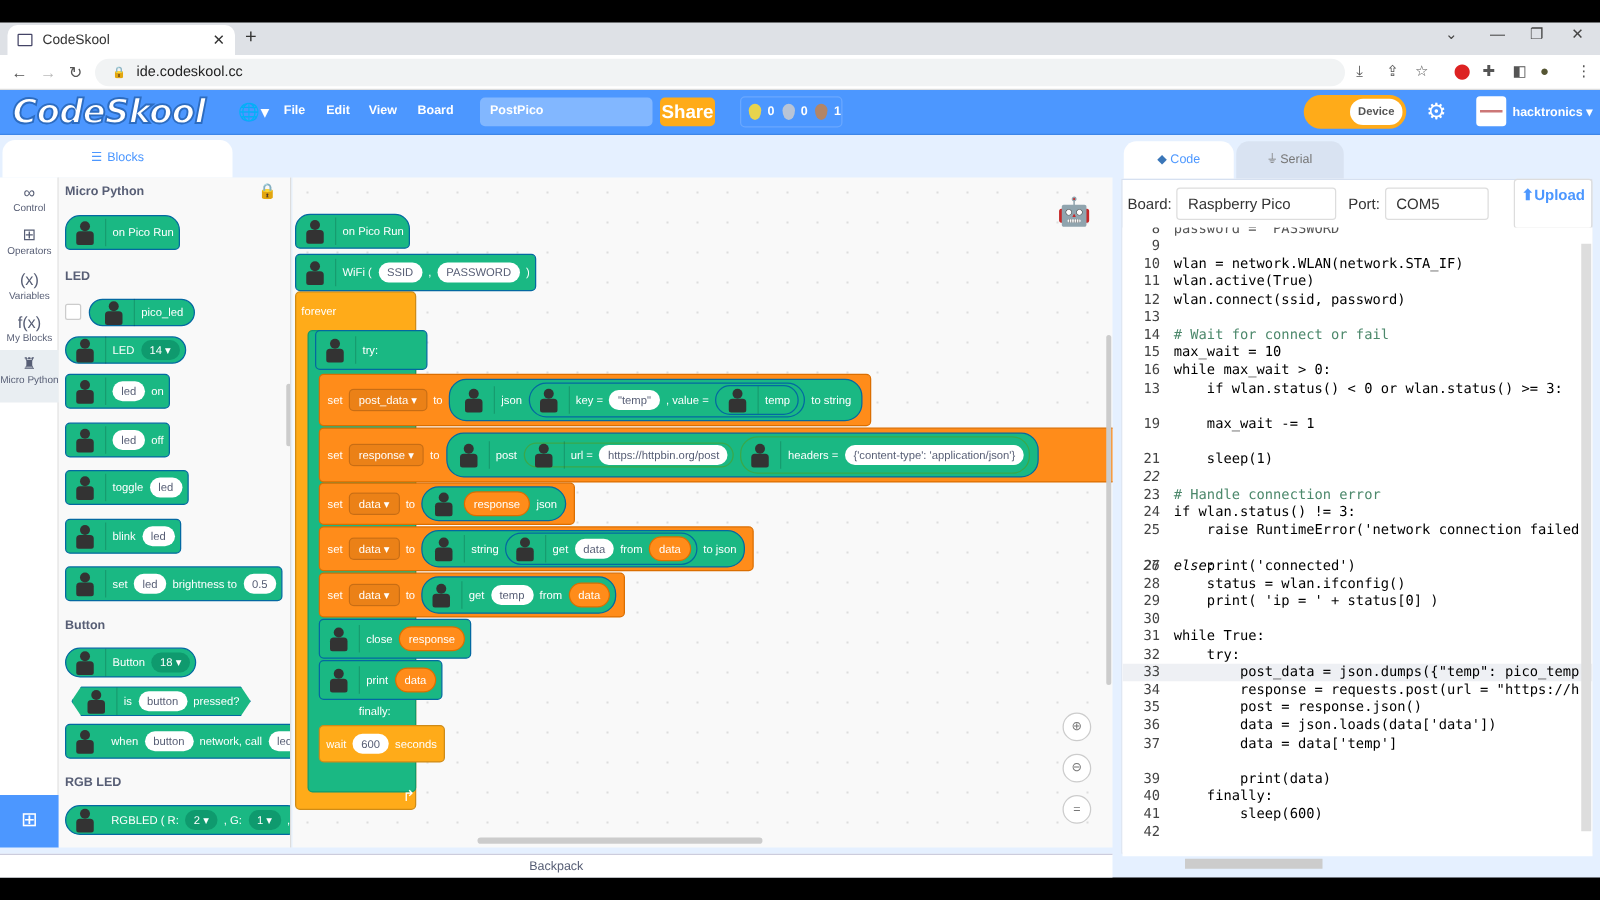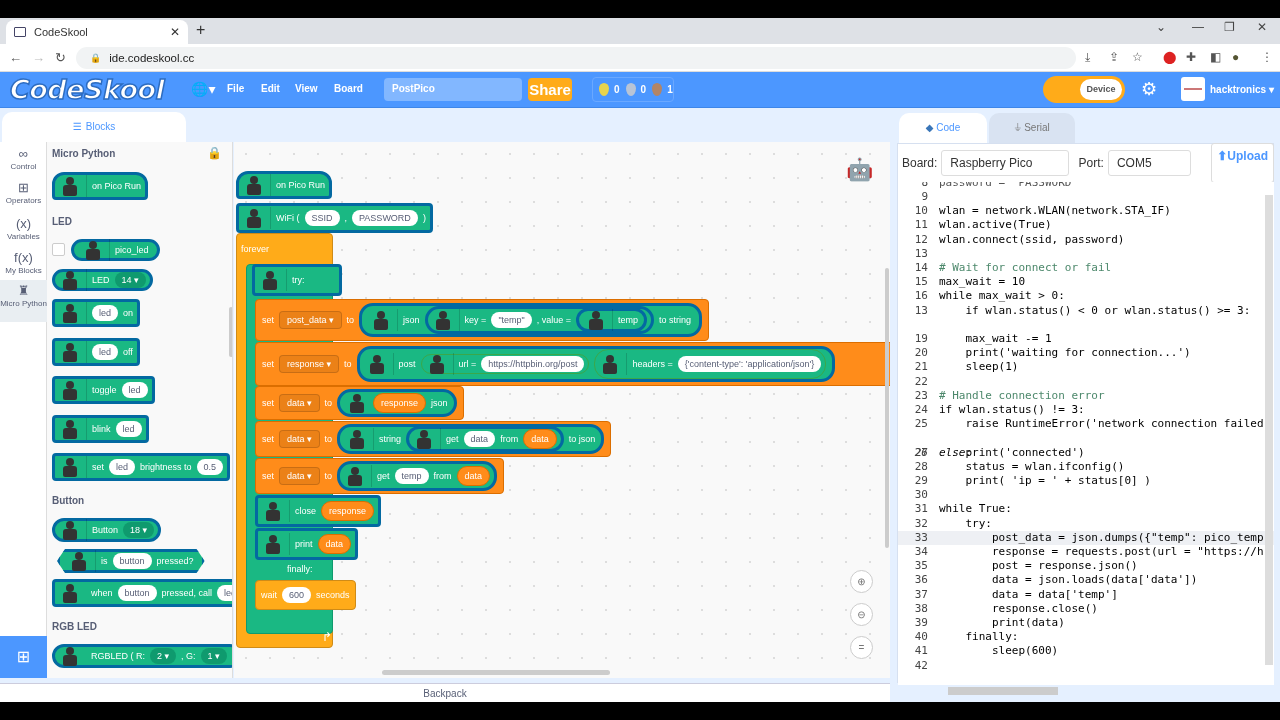--- a/index.html
+++ b/index.html
@@ -35,21 +35,21 @@
 .cats{position:absolute;left:0;top:142px;width:47px;height:494px;background:#fff;border-right:1px solid #ddd}
 .cat{position:absolute;left:0;width:47px;text-align:center;font-size:8px;color:#575e75}
 .cat .ic{display:block;font-size:13px;margin-bottom:1px}
 .cat.active{background:#e9eef2}
 .palette{position:absolute;left:47px;top:142px;width:186px;height:536px;background:#f9f9f9;border-right:1px solid #ddd;overflow:hidden}
 .pal-hd{position:absolute;left:5px;font-size:10px;font-weight:bold;color:#575e75}
 .addext{position:absolute;left:0;top:636px;width:47px;height:42px;background:#4c97ff;color:#fff;font-size:16px;text-align:center;line-height:42px}
 .canvas{position:absolute;left:234px;top:142px;width:656px;height:536px;background:#f9f9f9;overflow:hidden;background-image:radial-gradient(#ddd 1px,transparent 1px);background-size:24px 24px}
 .backpack{position:absolute;left:0;top:683px;width:890px;height:19px;background:#fff;border-top:1px solid #ccd;font-size:10px;color:#575e75;text-align:center;line-height:19px}
 .blk{position:absolute;display:flex;align-items:center;gap:5px;color:#fff;font-size:9px;white-space:nowrap;border-radius:4px}
-.g{background:#1ab883;border:3px solid #0369a1}
+.g{background:#1ab883;border:1px solid #0369a1}
 .o{background:#ff8c1a;border:1px solid #db6e00}
 .y{background:#ffab19;border:1px solid #cf8b17}
 .mascot{width:22px;height:22px;position:relative;display:inline-block;flex-shrink:0}
 .mascot::before{content:"";position:absolute;left:7px;top:2px;width:8px;height:8px;background:#333;border-radius:50%}
 .mascot::after{content:"";position:absolute;left:4px;top:10px;width:14px;height:11px;background:#333;border-radius:3px 3px 2px 2px}
 .sep{width:1px;height:22px;background:rgba(0,0,0,0.15)}
 .pill{background:#fff;color:#575e75;border-radius:11px;padding:3px 7px;font-size:9px}
 .opill{background:#ff8c1a;color:#fff;border-radius:11px;padding:4px 7px;font-size:9px;border:1px solid #db6e00}
 .dd{background:rgba(0,0,0,0.08);border:1px solid rgba(0,0,0,0.15);border-radius:4px;padding:3px 7px;color:#fff;font-size:9px}
 .gdd{background:#0f9a6e;border-radius:11px;padding:3px 7px;color:#fff;font-size:9px}
@@ -207,21 +207,21 @@
       <span class="sep"></span>
       <span>is</span>
       <span class="pill">button</span>
       <span>pressed?</span>
     </div>
   <div class="blk g" style="left:5px;top:437px;height:28px;padding:0 4px;width:190px">
       <span class="mascot"></span>
       <span class="sep"></span>
       <span>when</span>
       <span class="pill">button</span>
-      <span>pressed, call</span>
+      <span>network, call</span>
       <span class="pill">led_on_o</span>
     </div>
   <span class="pal-hd" style="top:479px">RGB LED</span>
   <div class="blk g rep" style="left:5px;top:502px;height:24px;padding:0 4px;width:190px">
       <span class="mascot"></span>
       <span class="sep"></span>
       <span>RGBLED ( R:</span>
       <span class="gdd">2 ▾</span>
       <span>, G:</span>
       <span class="gdd">1 ▾</span>
@@ -391,38 +391,36 @@
 <div class="line" style="top: 8px;"><span class="n">9</span><span class="c"></span></div>
     <div class="line" style="top: 22.2px;"><span class="n">10</span><span class="c">wlan = network.WLAN(network.STA_IF)</span></div>
     <div class="line" style="top: 36.4px;"><span class="n">11</span><span class="c">wlan.active(True)</span></div>
     <div class="line" style="top: 50.6px;"><span class="n">12</span><span class="c">wlan.connect(ssid, password)</span></div>
     <div class="line" style="top: 64.8px;"><span class="n">13</span><span class="c"></span></div>
     <div class="line" style="top: 79px;"><span class="n">14</span><span class="c" style="color: rgb(76, 136, 107);"># Wait for connect or fail</span></div>
     <div class="line" style="top: 93.2px;"><span class="n">15</span><span class="c">max_wait = 10</span></div>
     <div class="line" style="top: 107.4px;"><span class="n">16</span><span class="c">while max_wait &gt; 0:</span></div>
     <div class="line" style="top: 121.6px;"><span class="n">13</span><span class="c">    if wlan.status() &lt; 0 or wlan.status() &gt;= 3:</span></div>
     <div class="line" style="top: 150px;"><span class="n">19</span><span class="c">    max_wait -= 1</span></div>
-    <div class="line" style="top: 164.2px;"><span class="n">20</span><span class="c">    print('waiting for connection...')</span></div>
     <div class="line" style="top: 178.4px;"><span class="n">21</span><span class="c">    sleep(1)</span></div>
-    <div class="line" style="top: 192.6px;"><span class="n">22</span><span class="c"></span></div>
+    <div class="line" style="top: 192.6px; font-style: italic;"><span class="n">22</span><span class="c"></span></div>
     <div class="line" style="top: 206.8px;"><span class="n">23</span><span class="c" style="color: rgb(76, 136, 107);"># Handle connection error</span></div>
     <div class="line" style="top: 221px;"><span class="n">24</span><span class="c">if wlan.status() != 3:</span></div>
     <div class="line" style="top: 235.2px;"><span class="n">25</span><span class="c">    raise RuntimeError('network connection failed</span></div>
     <div class="line" style="top: 264px; font-style: italic;"><span class="n">26</span><span class="c">else:</span></div>
     <div class="line" style="top: 263.6px;"><span class="n">27</span><span class="c">    print('connected')</span></div>
     <div class="line" style="top: 277.8px;"><span class="n">28</span><span class="c">    status = wlan.ifconfig()</span></div>
     <div class="line" style="top: 292px;"><span class="n">29</span><span class="c">    print( 'ip = ' + status[0] )</span></div>
     <div class="line" style="top: 306.2px;"><span class="n">30</span><span class="c"></span></div>
     <div class="line" style="top: 320.4px;"><span class="n">31</span><span class="c">while True:</span></div>
     <div class="line" style="top: 334.6px;"><span class="n">32</span><span class="c">    try:</span></div>
     <div class="line active" style="top: 348.8px;"><span class="n">33</span><span class="c">        post_data = json.dumps({"temp": pico_temp</span></div>
     <div class="line" style="top: 363px;"><span class="n">34</span><span class="c">        response = requests.post(url = "https://h</span></div>
     <div class="line" style="top: 377.2px;"><span class="n">35</span><span class="c">        post = response.json()</span></div>
     <div class="line" style="top: 391.4px;"><span class="n">36</span><span class="c">        data = json.loads(data['data'])</span></div>
     <div class="line" style="top: 405.6px;"><span class="n">37</span><span class="c">        data = data['temp']</span></div>
-    <div class="line" style="top: 419.8px;"><span class="n">38</span><span class="c">        response.close()</span></div>
     <div class="line" style="top: 434px;"><span class="n">39</span><span class="c">        print(data)</span></div>
     <div class="line" style="top: 448.2px;"><span class="n">40</span><span class="c">    finally:</span></div>
     <div class="line" style="top: 462.4px;"><span class="n">41</span><span class="c">        sleep(600)</span></div>
     <div class="line" style="top: 476.6px;"><span class="n">42</span><span class="c"></span></div>
   </div>
 <div class="ed-vscroll"></div>
 <div class="ed-hscroll"></div>
 
 </body></html>

